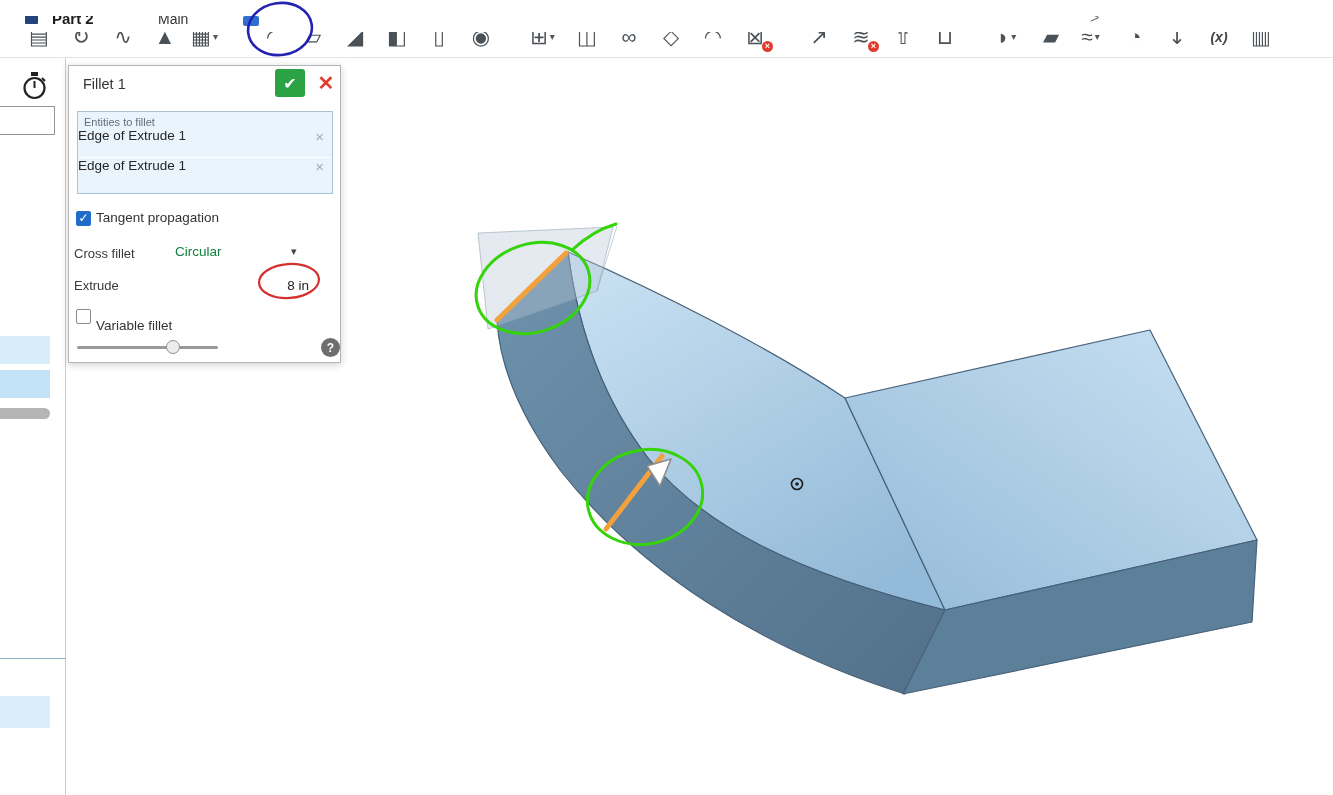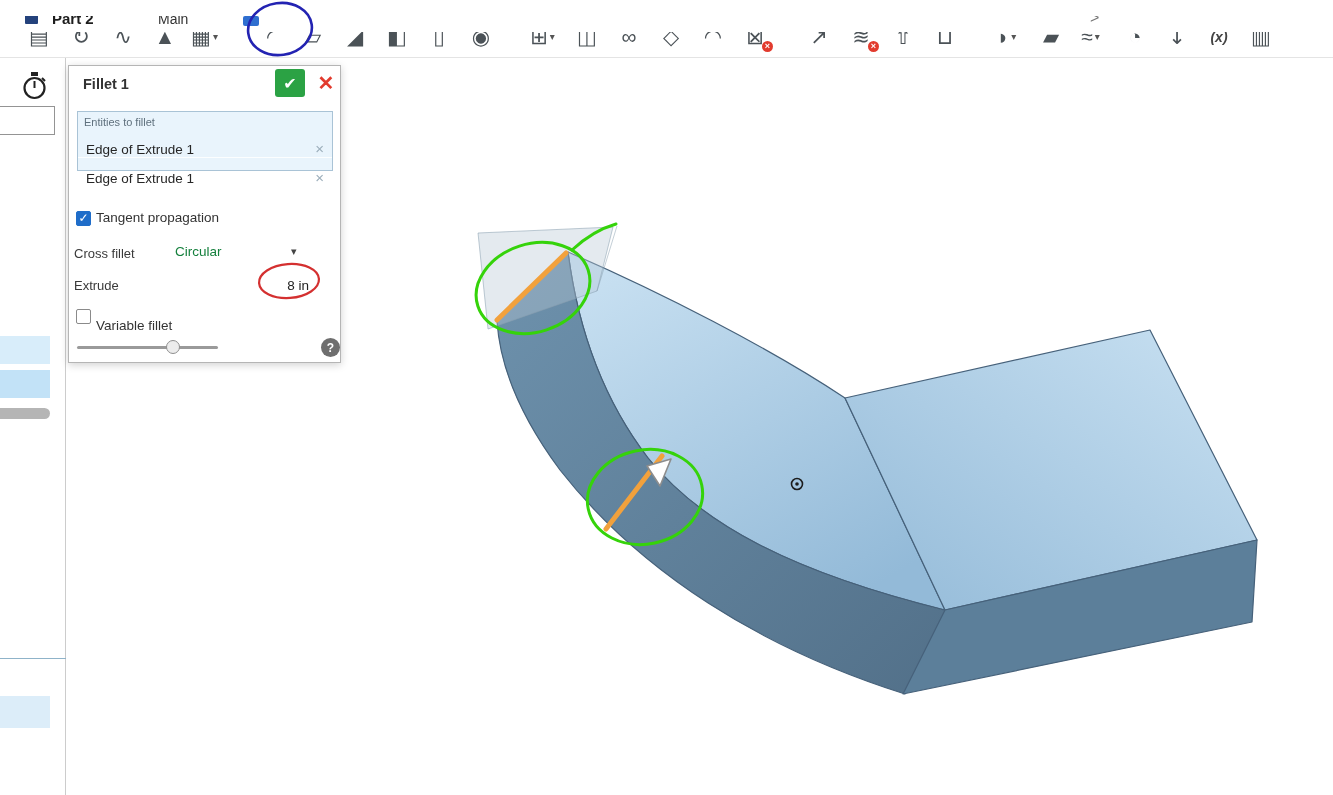--- a/index.html
+++ b/index.html
@@ -42,30 +42,30 @@
              background:#fff;outline:none;padding:0 6px;font:13px "Liberation Sans",sans-serif}
   .sb-row1{position:absolute;left:0;top:278px;width:50px;height:28px;background:var(--row-blue)}
   .sb-row2{position:absolute;left:0;top:312px;width:50px;height:28px;background:var(--row-blue-selected)}
   .sb-graybar{position:absolute;left:0;top:350px;width:50px;height:11px;background:#b5b5b5;border-radius:0 6px 6px 0}
   .sb-divider{position:absolute;left:0;top:600px;width:66px;height:0;border-top:1.5px solid #8fb3c9}
   .sb-row3{position:absolute;left:0;top:638px;width:50px;height:32px;background:#dcedf9}
 
   
   .dialog{position:absolute;left:68px;top:65px;width:273px;height:298px;background:#fff;
           border:1px solid #b5b5b5;box-shadow:0 2px 8px rgba(0,0,0,.18);z-index:5}
-  .dlg-title{position:absolute;left:14px;top:10px;font-size:14.5px;font-weight:700;color:#333}
+  .dlg-title{position:absolute;left:14px;top:10px;font-size:14.5px;font-weight:400;color:#333}
   .dlg-confirm{position:absolute;left:206px;top:3px;width:30px;height:28px;background:var(--confirm-green);
                border-radius:3px;color:#fff;font-size:16px;display:flex;align-items:center;justify-content:center;cursor:pointer}
   .dlg-cancel{position:absolute;left:246px;top:5px;width:22px;height:24px;color:var(--cancel-red);
               font-size:20px;font-weight:700;display:flex;align-items:center;justify-content:center;cursor:pointer}
-  .entities-box{position:absolute;left:8px;top:45px;width:256px;height:60px;background:var(--panel-blue);
+  .entities-box{position:absolute;left:8px;top:45px;width:256px;height:83px;background:var(--panel-blue);
                 border:1px solid #a9c3d6}
   .entities-label{padding:4px 0 0 6px;font-size:11px;color:#5f707d}
-  .entity-row{display:flex;justify-content:space-between;align-items:flex-end;height:29px;
-              padding:0 8px 0 8px;font-size:13.5px;color:#262626}
+  .entity-row{display:flex;justify-content:space-between;align-items:flex-start;height:29px;
+              padding:0 8px 0 0;font-size:13.5px;color:#262626}
   .entity-row + .entity-row{border-top:1px solid rgba(255,255,255,.85)}
   .remove-x{color:#9caebb;font-size:15px;cursor:pointer}
   .chk{position:absolute;width:15px;height:15px;border:1.5px solid #8a8a8a;border-radius:2px;background:#fff;
        color:#fff;font-size:12px;line-height:13px;text-align:center;cursor:pointer}
   .chk.checked{background:var(--accent-blue);border-color:var(--accent-blue)}
   .row-label{position:absolute;font-size:13.5px;color:#333}
   .dd-value{position:absolute;font-size:13.5px;color:#15803d;cursor:pointer}
   .dd-caret{position:absolute;font-size:11px;color:#444;cursor:pointer}
   .radius-value{position:absolute;left:180px;top:212px;width:60px;text-align:right;font-size:13.5px;color:#222;cursor:text}
   .slider-track{position:absolute;left:8px;top:280px;width:141px;height:3px;background:#9a9a9a;border-radius:2px}

